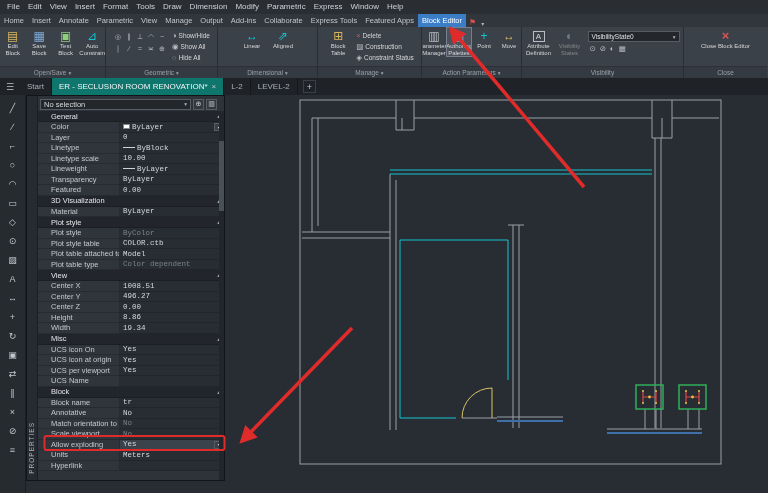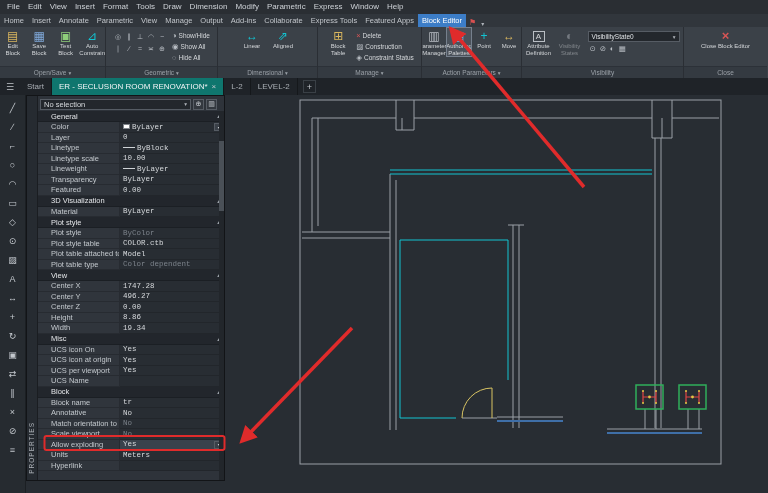--- a/index.html
+++ b/index.html
@@ -480,21 +480,21 @@
         <div class="prow gray">
           <div class="plab">Plot table type</div>
           <div class="pval">
             <span>Color dependent</span>
           </div>
         </div>
         <div class="sechead">View</div>
         <div class="prow">
           <div class="plab">Center X</div>
           <div class="pval">
-            <span>1747.28</span>
+            <span>1008.51</span>
           </div>
         </div>
         <div class="prow">
           <div class="plab">Center Y</div>
           <div class="pval">
             <span>496.27</span>
           </div>
         </div>
         <div class="prow">
           <div class="plab">Center Z</div>

